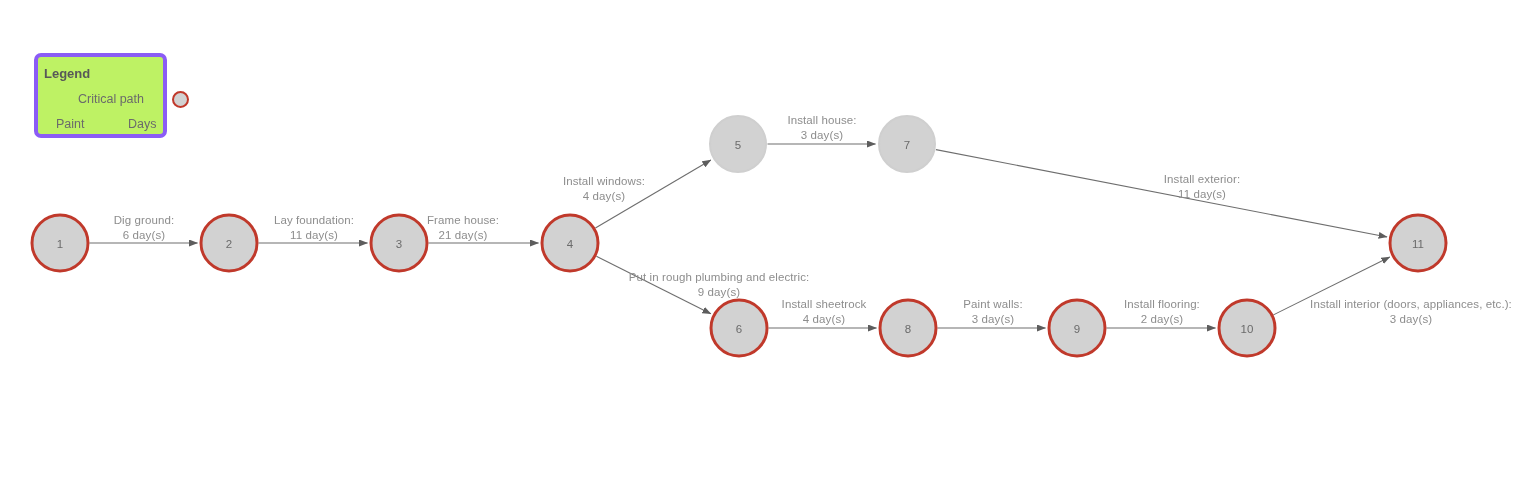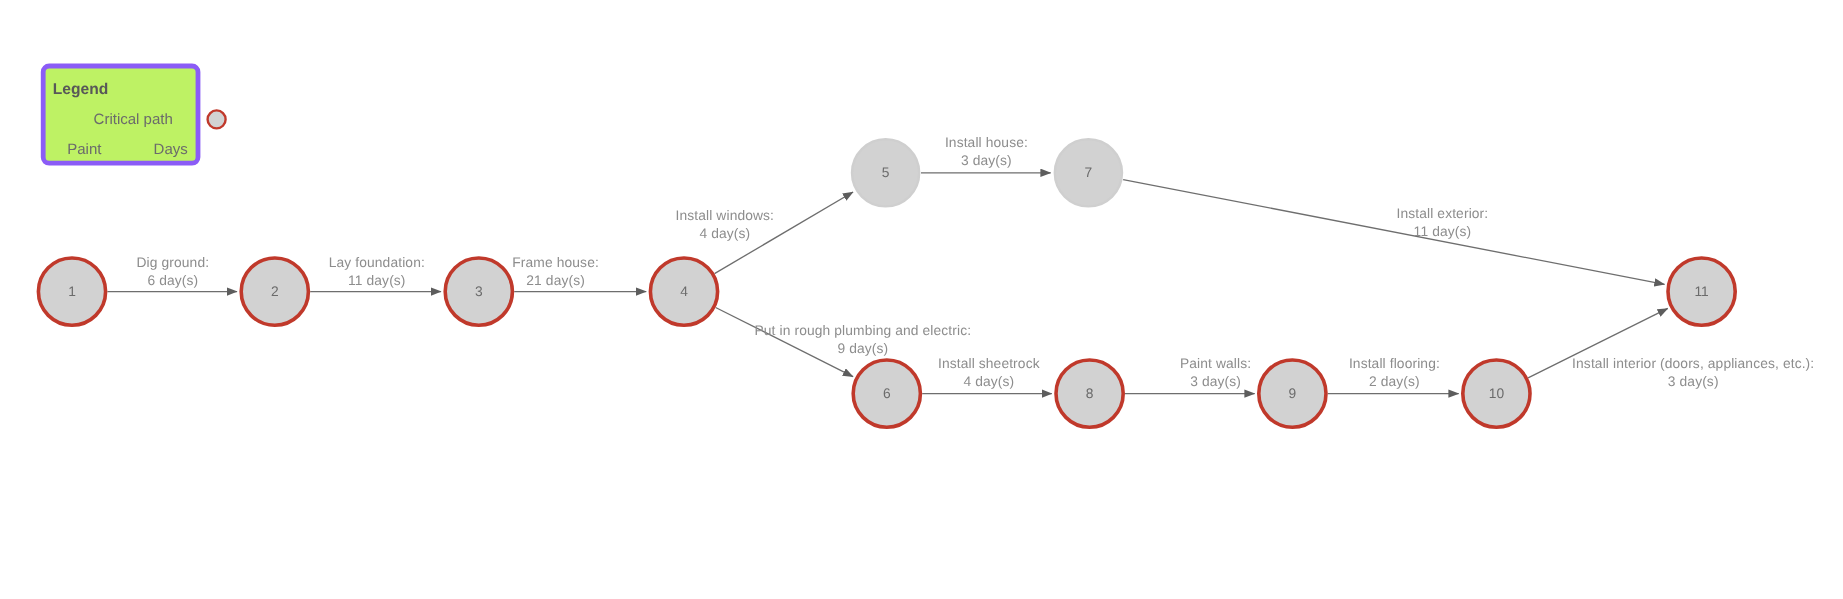--- a/index.html
+++ b/index.html
@@ -220,21 +220,21 @@
         <span class="lbl-dur">11 day(s)</span>
       </div>
       <div class="edge-label" style="left: 719px; top: 270px; margin-top: 14px;">
         <span class="lbl-name">Put in rough plumbing and electric:</span>
         <span class="lbl-dur">9 day(s)</span>
       </div>
       <div class="edge-label" style="left: 824px; top: 311px;">
         <span class="lbl-name">Install sheetrock</span>
         <span class="lbl-dur">4 day(s)</span>
       </div>
-      <div class="edge-label" style="left: 993px; top: 311px; margin-left: 20px;">
+      <div class="edge-label" style="left: 993px; top: 311px;">
         <span class="lbl-name">Paint walls:</span>
         <span class="lbl-dur">3 day(s)</span>
       </div>
       <div class="edge-label" style="left: 1162px; top: 311px;">
         <span class="lbl-name">Install flooring:</span>
         <span class="lbl-dur">2 day(s)</span>
       </div>
       <div class="edge-label" style="left: 1411px; top: 311px;">
         <span class="lbl-name">Install interior (doors, appliances, etc.):</span>
         <span class="lbl-dur">3 day(s)</span>

